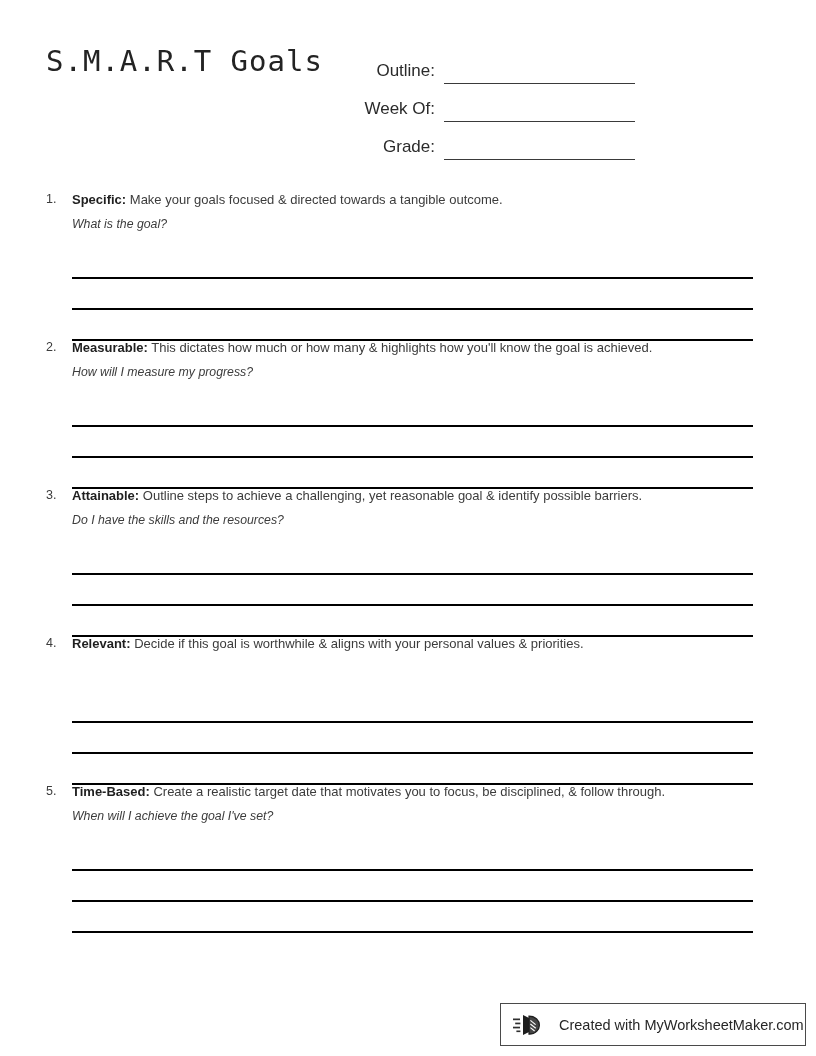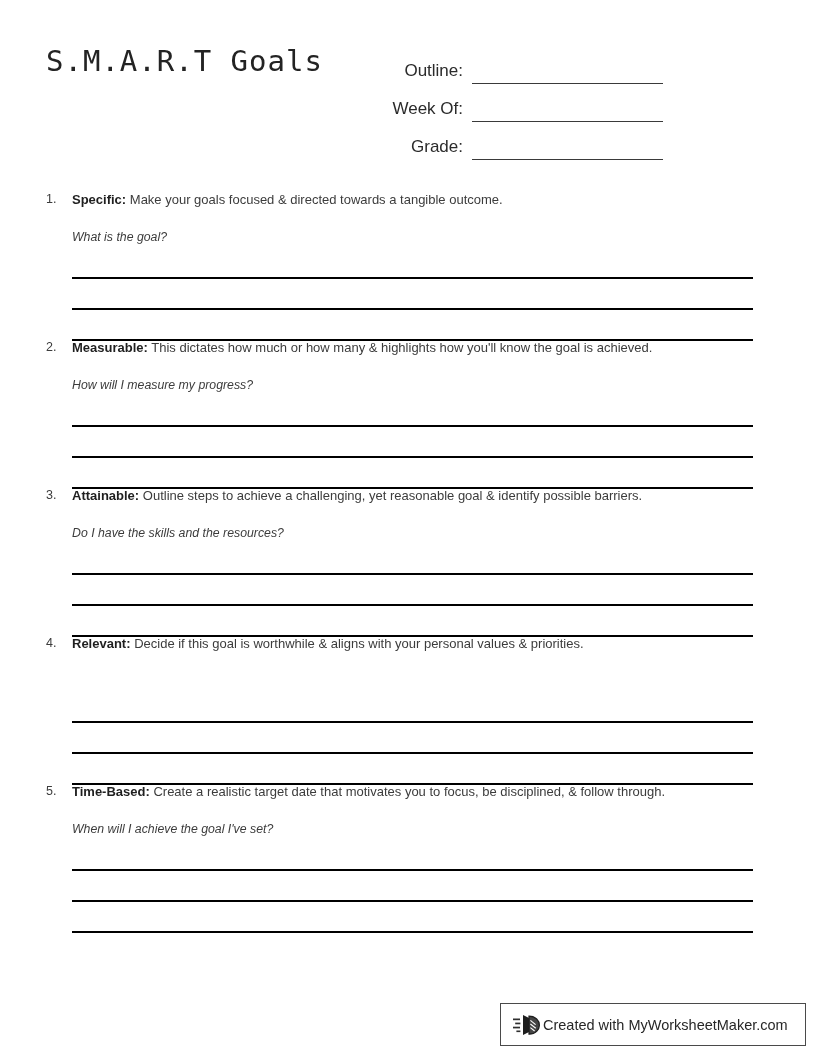--- a/index.html
+++ b/index.html
@@ -16,21 +16,20 @@
     overflow: hidden;
   }
 
   
   #header {
     position: absolute;
     left: 0;
     top: 0;
     width: 684px;
     height: 170px;
-    padding-left: 28px;
   }
   #page-title {
     position: absolute;
     left: 46px;
     top: 44px;
     font-family: "DejaVu Sans Mono", "Liberation Mono", monospace;
     font-size: 29px;
     font-weight: 400;
     letter-spacing: 1px;
     color: #232323;
@@ -88,21 +87,21 @@
     font-size: 13px;
     line-height: 16px;
     color: #3c3c3c;
     white-space: nowrap;
   }
   .item-desc .term {
     font-weight: bold;
     color: #1f1f1f;
   }
   .item-prompt {
-    margin-top: 22px;
+    margin-top: 9px;
     font-size: 12.3px;
     font-style: italic;
     color: #3c3c3c;
     white-space: nowrap;
   }
   .item-lines {
     position: absolute;
     left: 72px;
     top: 56px;
     width: 681px;
@@ -127,21 +126,21 @@
   }
   #footer-logo {
     width: 30px;
     height: 26px;
     margin-left: 12px;
     flex: none;
   }
   #footer-text {
     font-size: 14.5px;
     color: #272727;
-    margin-left: 0;
+    margin-left: 16px;
     white-space: nowrap;
   }
 </style>
 </head>
 <body>
 
 <div id="header">
 
   <div id="page-title">S.M.A.R.T Goals</div>
 

